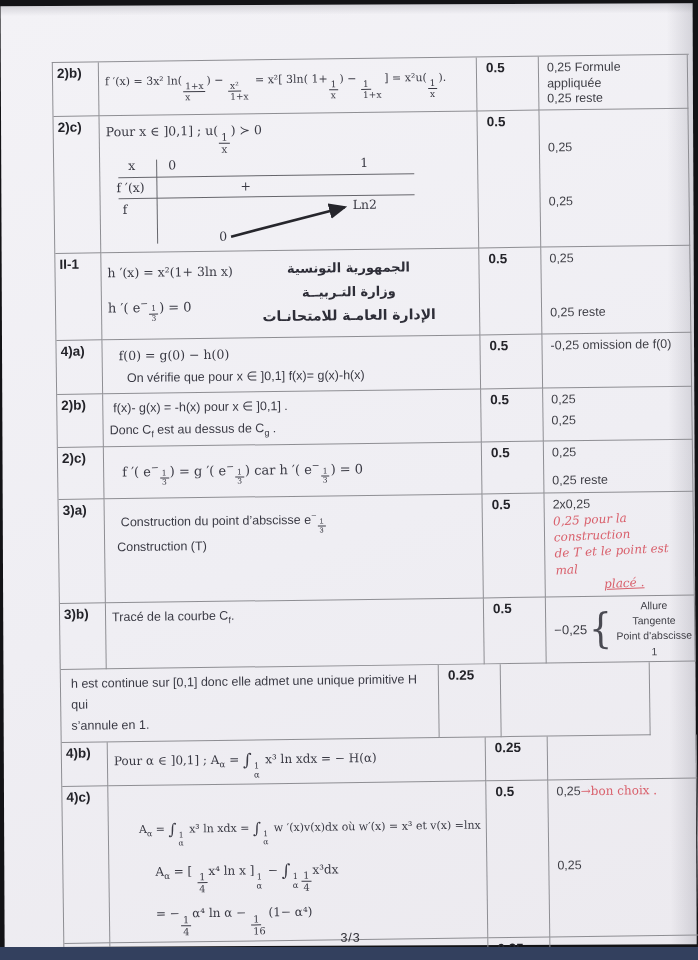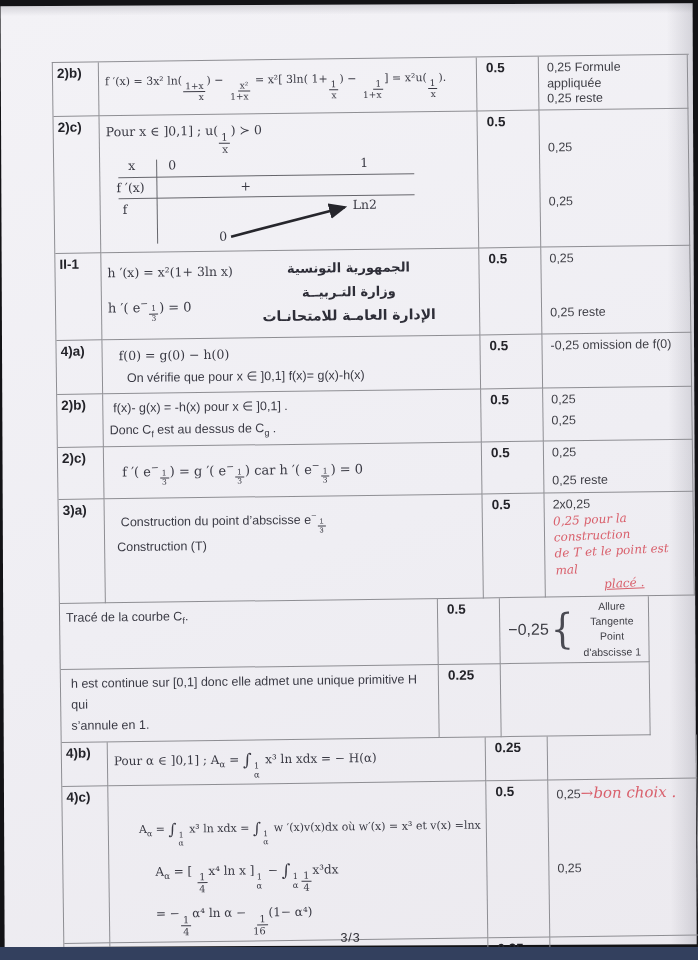--- a/index.html
+++ b/index.html
@@ -30,34 +30,34 @@
   .cell{border-right:1px solid #8e8e93;border-bottom:1px solid #8e8e93;box-sizing:border-box;position:relative;}
   .c1{width:46px;padding:3px 2px 0 4px;font-weight:bold;font-size:13.5px;color:#232329;}
   .c2{width:378px;padding:4px 6px;font-size:12.5px;}
   .c3{width:62px;padding:3px 0 0 9px;font-weight:bold;font-size:13.5px;color:#232329;}
   .c4{width:149px;padding:4px 0 2px 8px;font-size:12.5px;color:#3f3f46;}
 
   .ml{font-family:"DejaVu Serif",serif;white-space:nowrap;line-height:1.9;}
   .ml-sm{font-size:11px;}
   .sl{font-family:"Liberation Sans",sans-serif;font-size:12.5px;line-height:1.7;}
 
-  .frac{display:inline-flex;flex-direction:column;align-items:flex-end;vertical-align:-0.55em;
+  .frac{display:inline-flex;flex-direction:column;align-items:flex-start;vertical-align:-0.55em;
         font-size:0.82em;line-height:1.12;margin:0 1px;}
   .frac .fn{border-bottom:1px solid currentColor;padding:0 2px;display:block;}
   .frac .fd{padding:0 2px;display:block;}
   .lims{display:inline-flex;flex-direction:column;align-items:center;vertical-align:-0.6em;
         font-size:0.7em;line-height:1.1;margin:0 2px;}
   .int{font-size:1.4em;vertical-align:-0.12em;}
   sup{font-size:0.72em;}
   sub{font-size:0.72em;}
 
   .cmt{line-height:1.25;}
   .red-hand{font-family:"DejaVu Serif",serif;font-style:italic;color:#d9606c;font-size:12px;
             line-height:1.35;transform:rotate(-2deg);transform-origin:left top;}
-  .red-inline{font-family:"DejaVu Serif",serif;font-style:italic;color:#d9606c;font-size:15px;}
+  .red-inline{font-family:"DejaVu Serif",serif;color:#d9606c;font-size:12px;}
 
   
   .vartab{position:relative;width:310px;height:90px;margin:2px 0 0 6px;
           font-family:"DejaVu Serif",serif;font-size:12.5px;color:#3a3a44;}
   .vartab .hline{position:absolute;left:6px;width:296px;border-top:1px solid #66666c;}
   .vartab .vline{position:absolute;left:44px;top:2px;height:84px;border-left:1px solid #66666c;}
   .vartab span{position:absolute;}
 
   
   .stamp{position:absolute;right:4px;top:6px;width:252px;text-align:center;direction:rtl;
@@ -227,27 +227,28 @@
         <div class="cmt">2x0,25</div>
         <div class="red-hand">
           <div>0,25 pour la construction</div>
           <div>de T et le point est mal</div>
           <div style="text-decoration:underline;margin-left:48px;">placé .</div>
         </div>
       </div>
     </div>
 
     <div class="row" style="min-height:43px;">
+      <div class="cell c1">3)b)</div>
       <div class="cell c2">
         <div class="sl">Tracé de la courbe C<sub>f</sub>.</div>
       </div>
       <div class="cell c3">0.5</div>
       <div class="cell c4" style="padding-top:0;">
         <div class="brace-wrap">
-          <span style="font-size:16px;">−0,25</span>
+          <span style="font-size:13px;">−0,25</span>
           <span class="brace-char">{</span>
           <div class="brace-items">
             <div>Allure</div>
             <div>Tangente</div>
             <div>Point d'abscisse 1</div>
           </div>
         </div>
       </div>
     </div>
 

